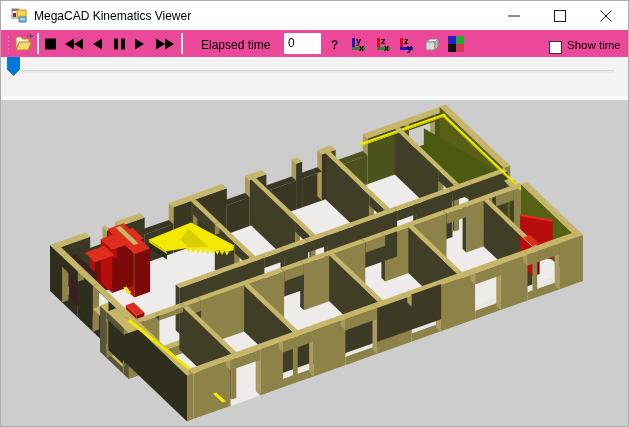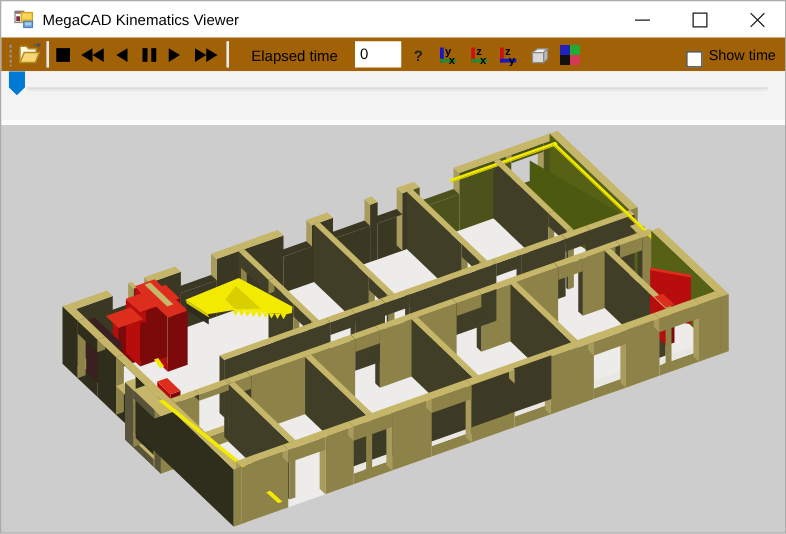--- a/index.html
+++ b/index.html
@@ -1,20 +1,20 @@
 <!DOCTYPE html>
 <html><head><meta charset="utf-8"><style>
 html,body{margin:0;padding:0;}
 body{width:629px;height:427px;font-family:"Liberation Sans",sans-serif;background:#fff;position:relative;overflow:hidden;}
 .win{position:absolute;inset:0;border:1px solid #ababab;box-sizing:border-box;z-index:10;pointer-events:none;}
 .titlebar{position:absolute;left:1px;top:1px;right:1px;height:29px;background:#fff;text-align:center;}
 .title{position:absolute;left:33px;top:8px;font-size:12px;color:#000;}
 .appicon{position:absolute;left:10px;top:7px;width:16px;height:16px;}
 .capbtn{position:absolute;top:0;width:46px;height:29px;}
-.toolstrip{position:absolute;left:1px;top:30px;right:1px;height:27px;background:#a16207;}
+.toolstrip{position:absolute;left:1px;top:30px;right:1px;height:27px;background:#ec4899;}
 .grip{position:absolute;left:6px;top:5px;width:3px;height:18px;background-image:radial-gradient(circle,#9a9a9a 1px,transparent 1.1px);background-size:3px 4px;}
 .sep{position:absolute;top:3px;width:1px;height:21px;background:#d0d0d0;border-right:1px solid #fff;}
 .lbl{position:absolute;top:8px;font-size:12px;color:#000;white-space:nowrap;}
 .timebox{position:absolute;left:283px;top:3px;width:37px;height:21px;background:#fff;font-size:12px;padding:3px 0 0 4px;box-sizing:border-box;}
 .sliderzone{position:absolute;left:1px;top:57px;right:1px;height:39px;background:#f3f3f3;}
 .track{position:absolute;left:21px;right:14px;top:13px;height:2px;background:#e9e9e9;border-top:1px solid #d8d8d8;}
 .thumb{position:absolute;left:6px;top:0px;width:13px;height:19px;}
 .whiteband{position:absolute;left:1px;top:96px;right:1px;height:4px;background:#fbfbfb;}
 .viewport{position:absolute;left:0px;top:100px;width:629px;height:327px;}
 .cb{position:absolute;left:548px;top:11px;width:13px;height:13px;background:#fff;border:1px solid #333;box-sizing:border-box;}

